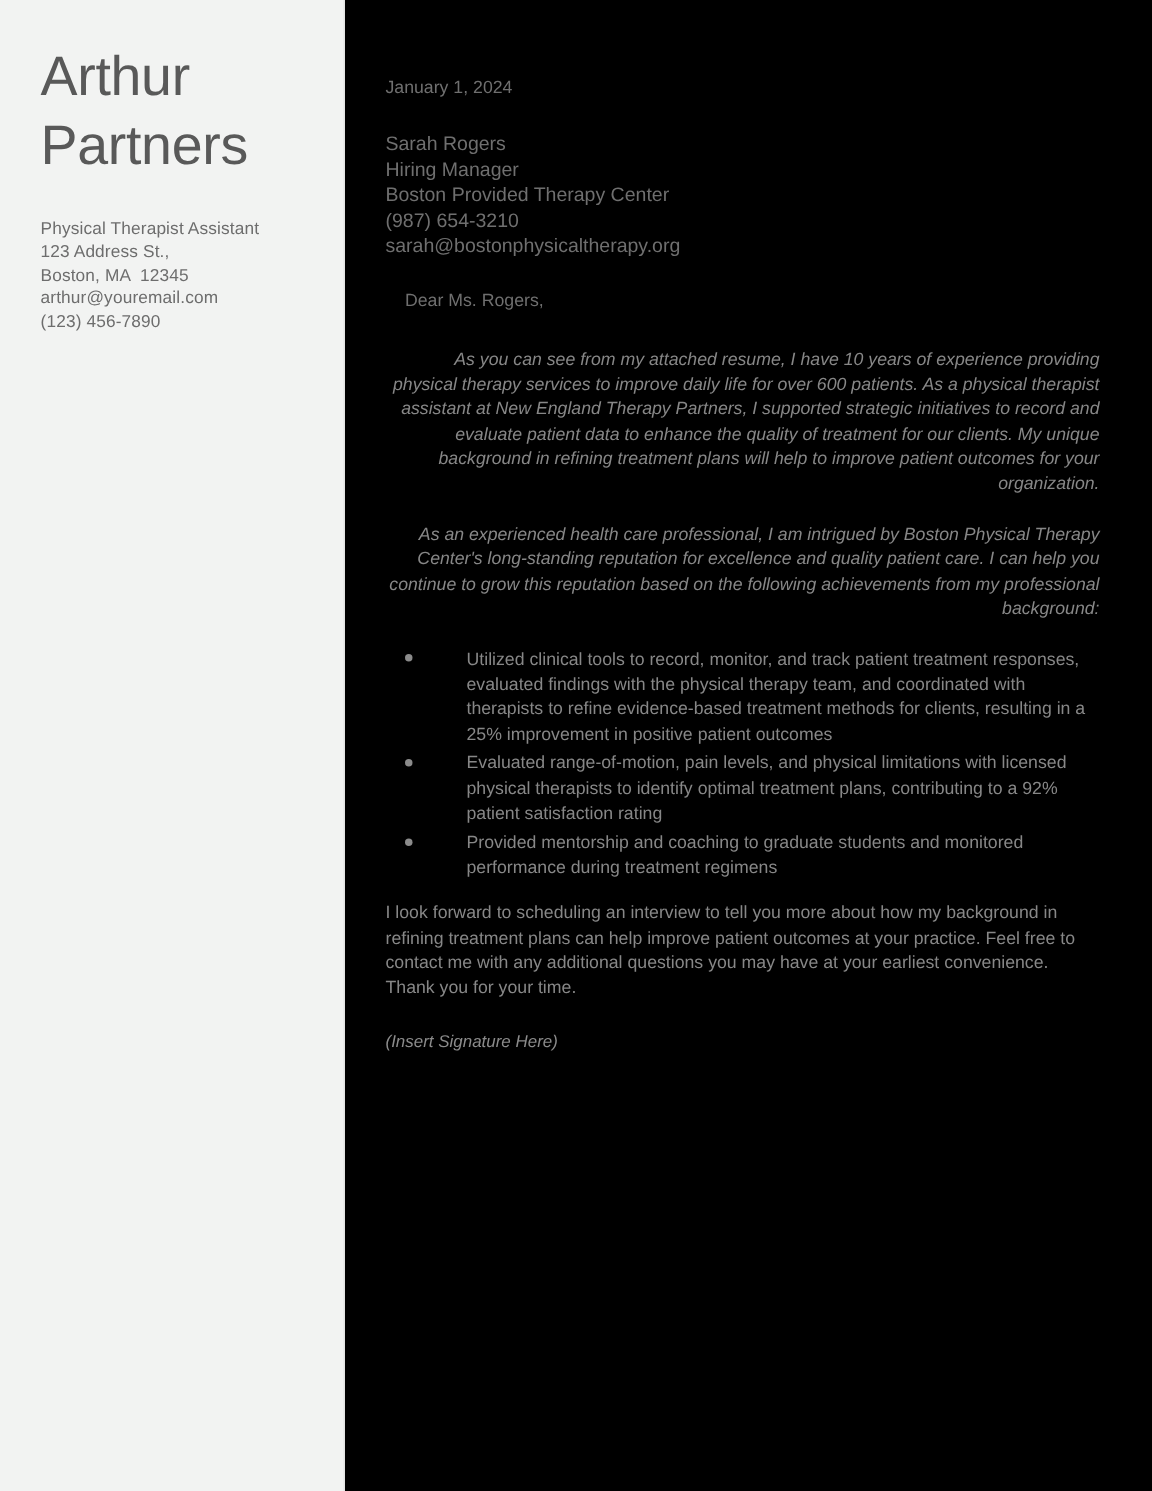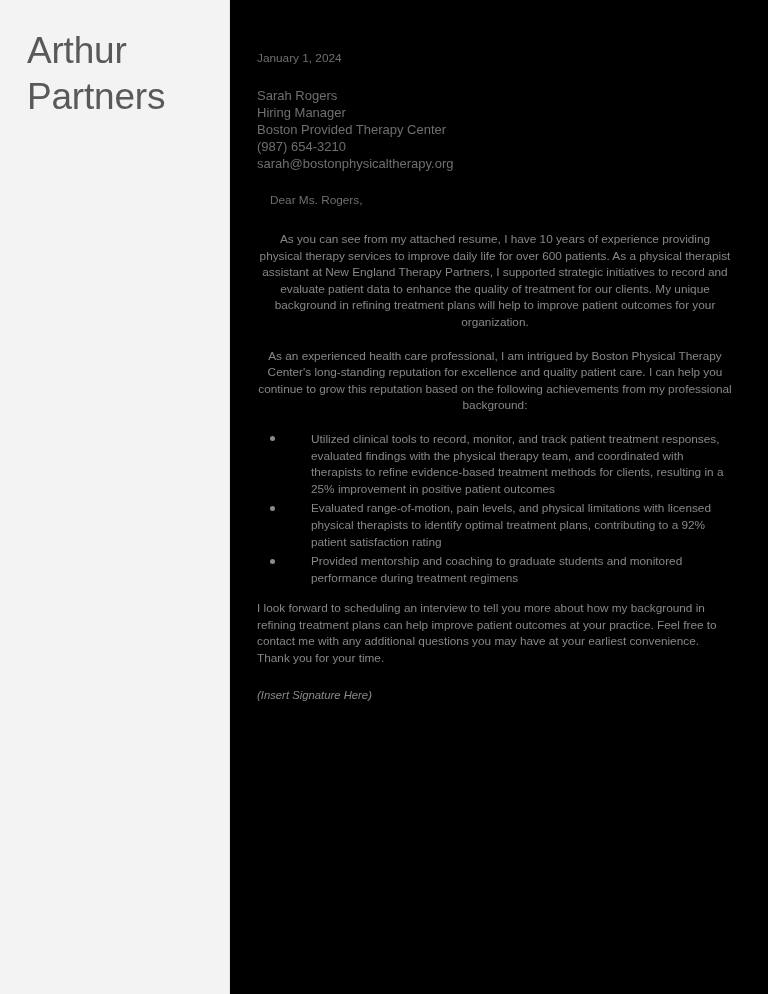--- a/index.html
+++ b/index.html
@@ -85,21 +85,22 @@
     line-height: 17px;
     color: #6f6f6f;
     margin: 0 0 22px 13px;
   }
 
   .para {
     font-size: 11.8px;
     line-height: 16.6px;
     color: #878787;
     margin: 0 0 17px 0;
-    text-align: center;
+    text-align: right;
+    font-style: italic;
   }
 
   .bullets {
     list-style: none;
     margin: 4px 0 14px 0;
     padding: 0;
   }
   .bullet-item {
     position: relative;
     padding-left: 54px;
@@ -147,20 +148,27 @@
 
 <div class="page">
 
   <aside class="sidebar">
 
     <div class="name-block">
       <span class="name-line">Arthur</span>
       <span class="name-line">Partners</span>
     </div>
 
+    <div class="contact-block">
+      <span class="contact-line">Physical Therapist Assistant</span>
+      <span class="contact-line">123 Address St.,</span>
+      <span class="contact-line">Boston, MA  12345</span>
+      <span class="contact-line">arthur@youremail.com</span>
+      <span class="contact-line">(123) 456-7890</span>
+    </div>
 
   </aside>
 
   <main class="letter">
 
     <p class="date">January 1, 2024</p>
 
     <div class="recipient">
       <span class="recipient-line">Sarah Rogers</span>
       <span class="recipient-line">Hiring Manager</span>

